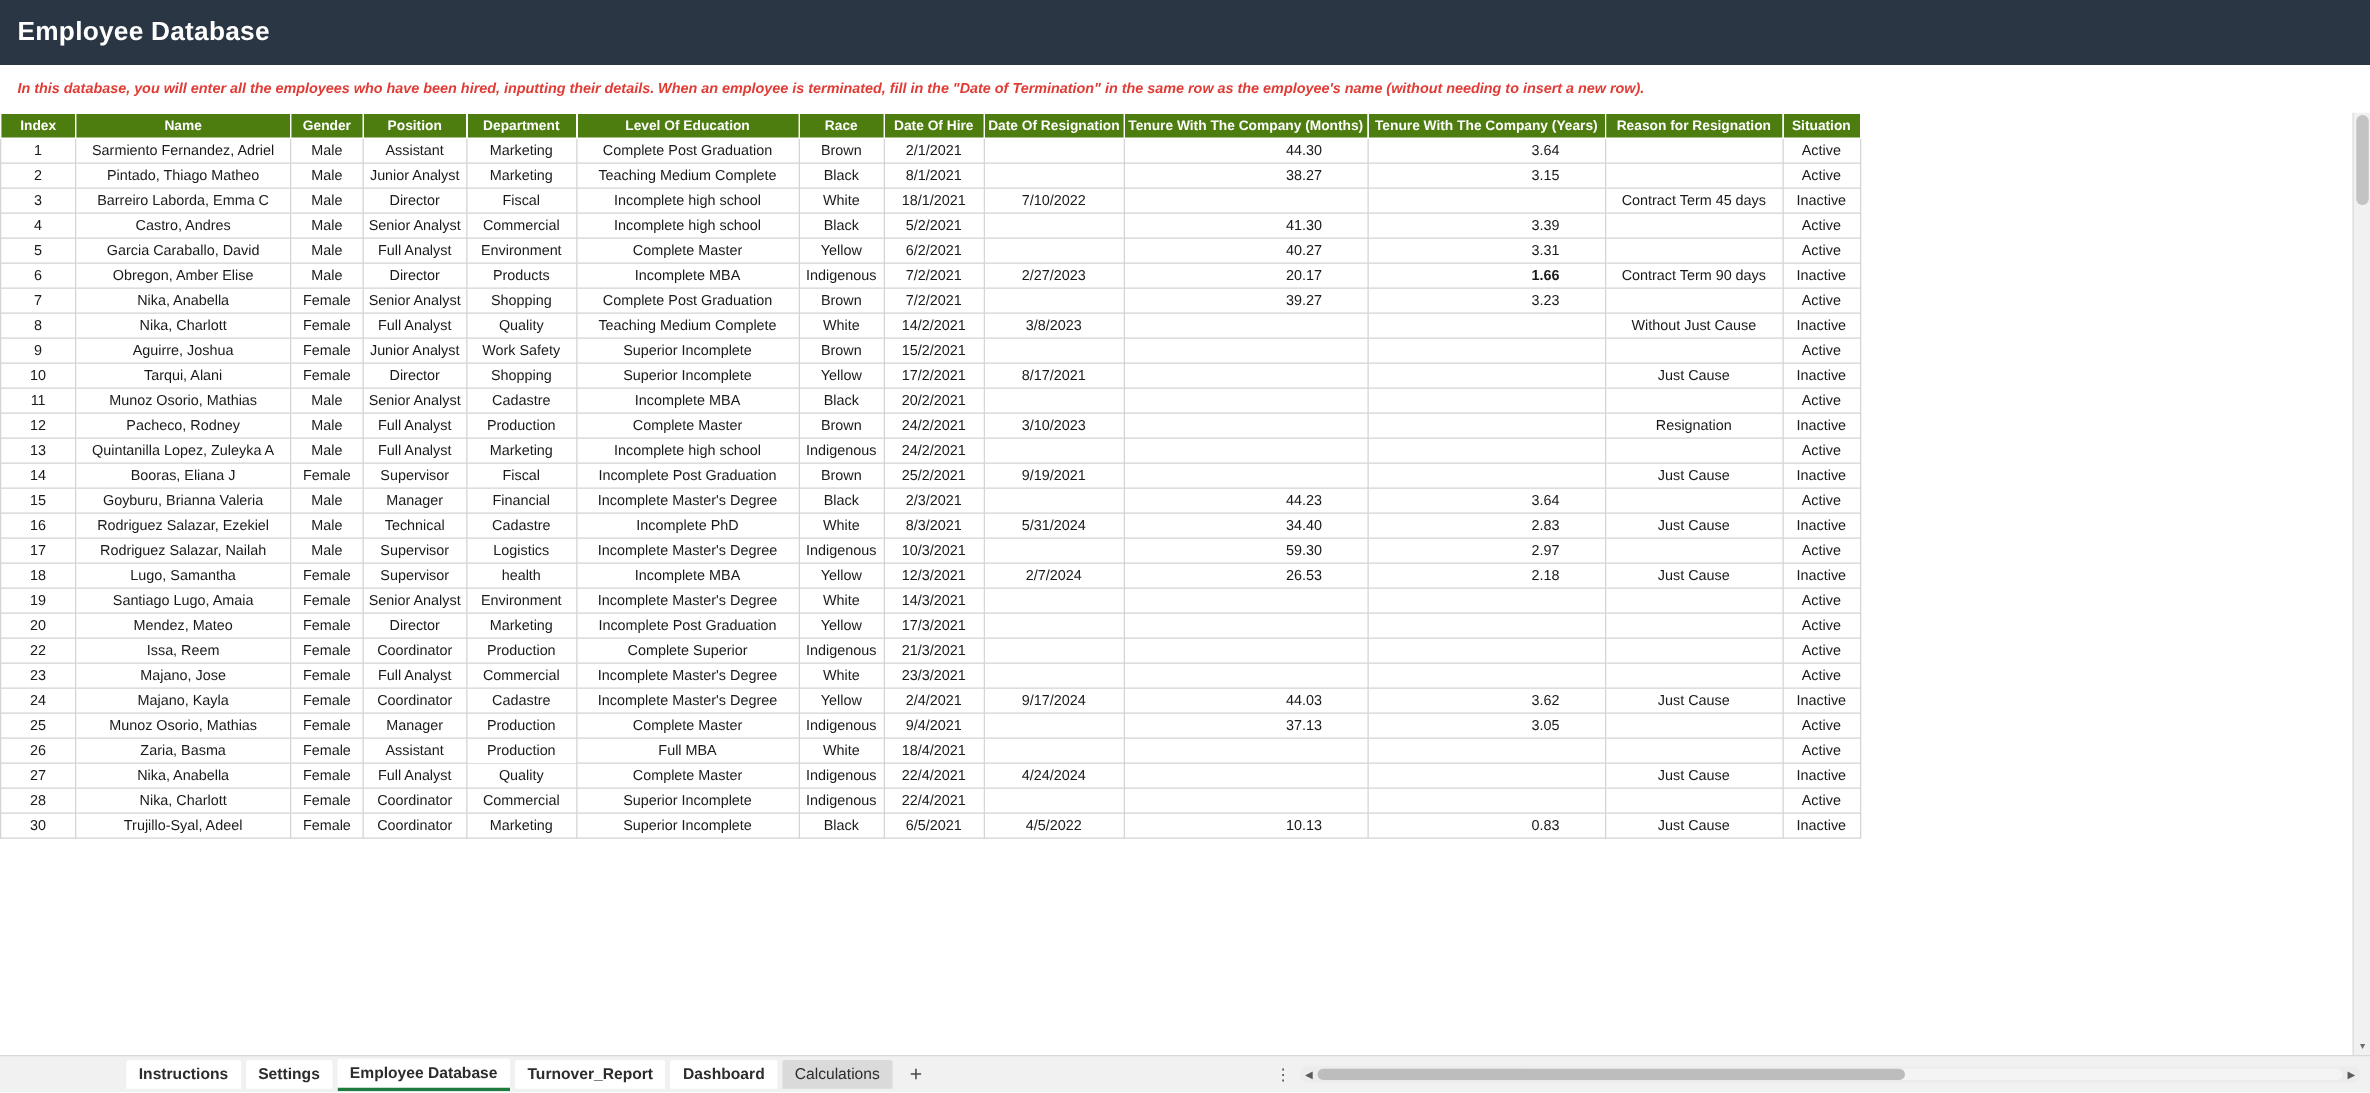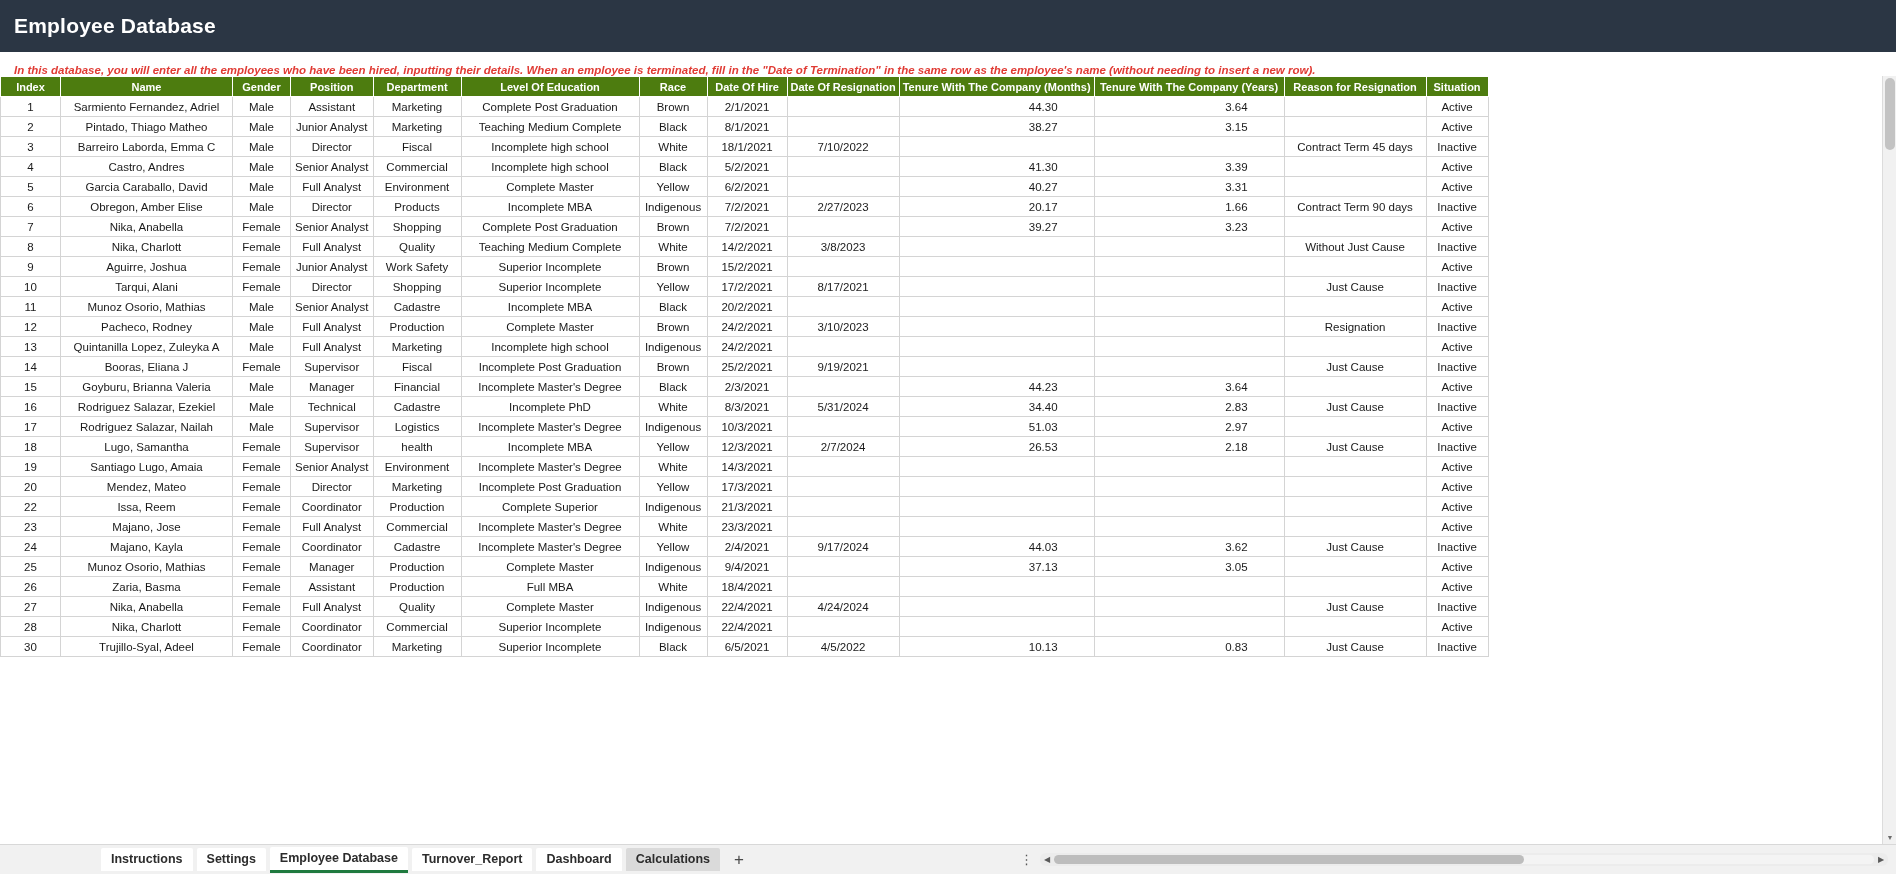--- a/index.html
+++ b/index.html
@@ -28,24 +28,24 @@
     flex: 0 0 auto;
   }
   .titlebar h1 {
     margin: 0;
     font-size: 21px;
     font-weight: bold;
     letter-spacing: .2px;
   }
   
   .note-row {
-    height: 24px;
+    height: 38px;
     flex: 0 0 auto;
     display: flex;
-    align-items: flex-end;
+    align-items: center;
     padding-left: 14px;
     background: #ffffff;
   }
   .note-row .note {
     color: #e03b34;
     font-style: italic;
     font-weight: bold;
     font-size: 11.5px;
     white-space: nowrap;
   }
@@ -136,21 +136,21 @@
   .tab {
     font-size: 12.5px;
     color: #2c2c2c;
     padding: 4px 10px 5px 10px;
     margin-right: 4px;
     border-radius: 2px 2px 0 0;
     white-space: nowrap;
     cursor: default;
   }
   .tab.bold { font-weight: bold; background: #ffffff; }
-  .tab.shaded { background: #dadada; font-weight: bold; }
+  .tab.shaded { background: #dadada; font-weight: normal; }
   .tab.active-sheet {
     background: #ffffff;
     font-weight: bold;
     border-bottom: 3px solid #1f7a3f;
   }
   .tab-add {
     font-size: 17px;
     color: #4a4a4a;
     padding: 0 10px;
     line-height: 1;
@@ -315,21 +315,21 @@
             <td class="c">6</td>
             <td class="c">Obregon, Amber Elise</td>
             <td class="c">Male</td>
             <td class="c">Director</td>
             <td class="c">Products</td>
             <td class="c">Incomplete MBA</td>
             <td class="c">Indigenous</td>
             <td class="c">7/2/2021</td>
             <td class="c">2/27/2023</td>
             <td class="r" style="padding-right: 36px; margin-left: 23px;">20.17</td>
-            <td class="r" style="padding-right: 36px;">1.66</td>
+            <td class="r" style="padding-right: 36px; font-weight: bold;">1.66</td>
             <td class="c">Contract Term 90 days</td>
             <td class="c">Inactive</td>
           </tr>
           <tr>
             <td class="c">7</td>
             <td class="c">Nika, Anabella</td>
             <td class="c">Female</td>
             <td class="c">Senior Analyst</td>
             <td class="c">Shopping</td>
             <td class="c">Complete Post Graduation</td>
@@ -479,21 +479,21 @@
           <tr>
             <td class="c">17</td>
             <td class="c">Rodriguez Salazar, Nailah</td>
             <td class="c">Male</td>
             <td class="c">Supervisor</td>
             <td class="c">Logistics</td>
             <td class="c">Incomplete Master's Degree</td>
             <td class="c">Indigenous</td>
             <td class="c">10/3/2021</td>
             <td class="c"></td>
-            <td class="r" style="padding-right: 36px;">51.03</td>
+            <td class="r" style="padding-right: 36px;">59.30</td>
             <td class="r" style="padding-right: 36px;">2.97</td>
             <td class="c"></td>
             <td class="c">Active</td>
           </tr>
           <tr>
             <td class="c">18</td>
             <td class="c">Lugo, Samantha</td>
             <td class="c">Female</td>
             <td class="c">Supervisor</td>
             <td class="c">health</td>

